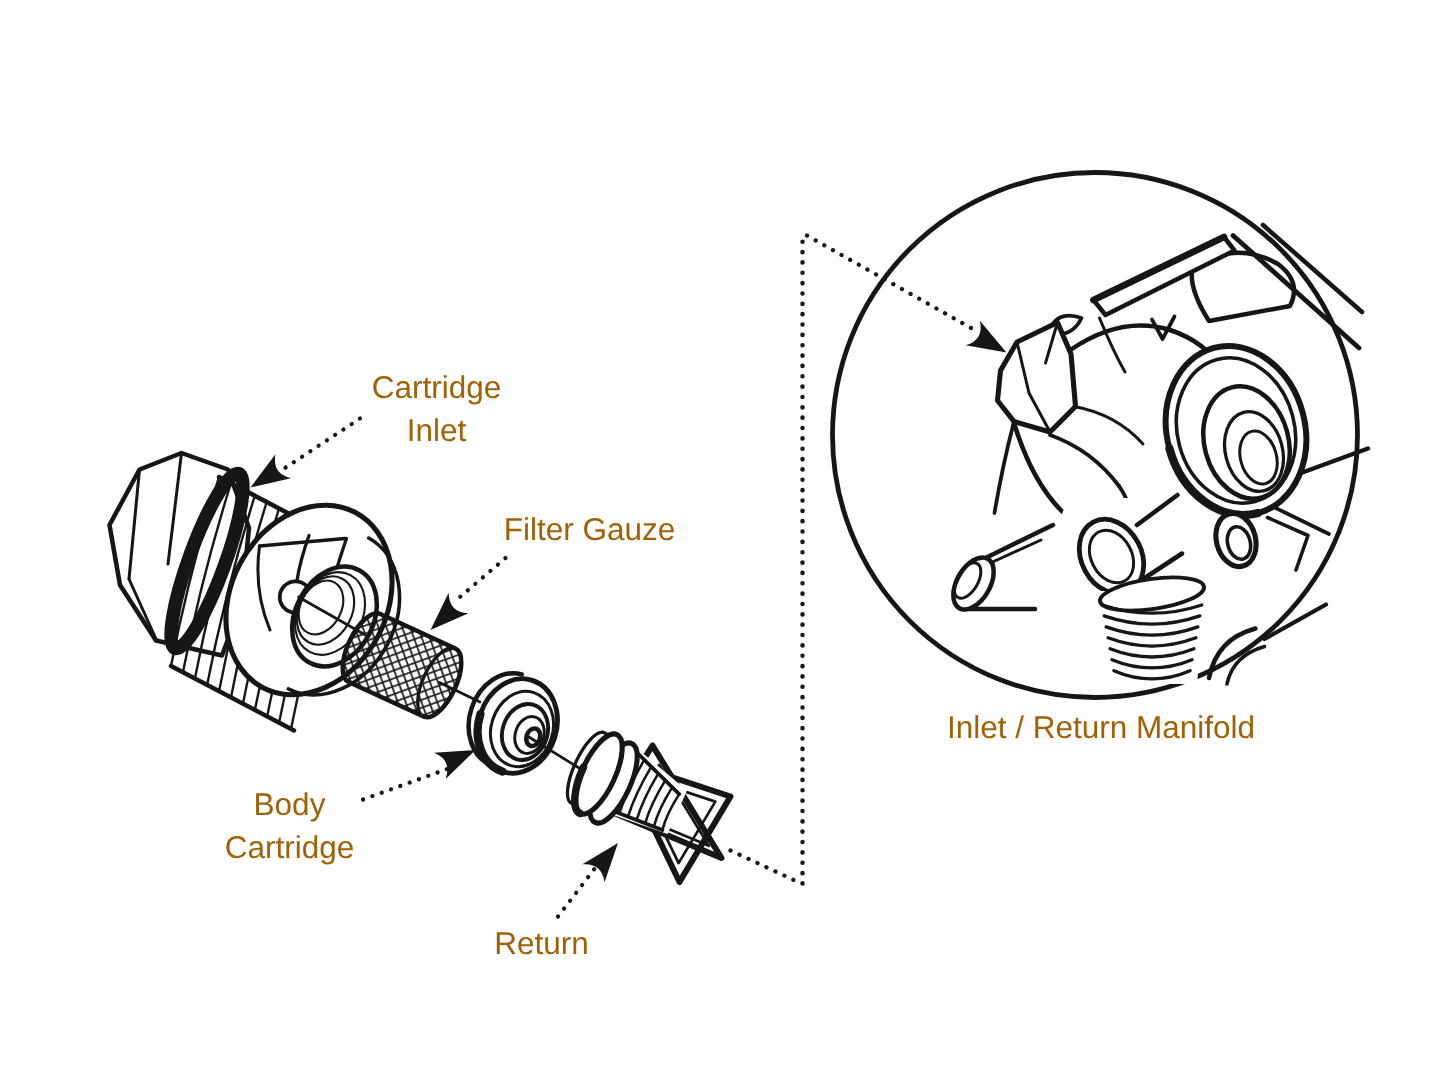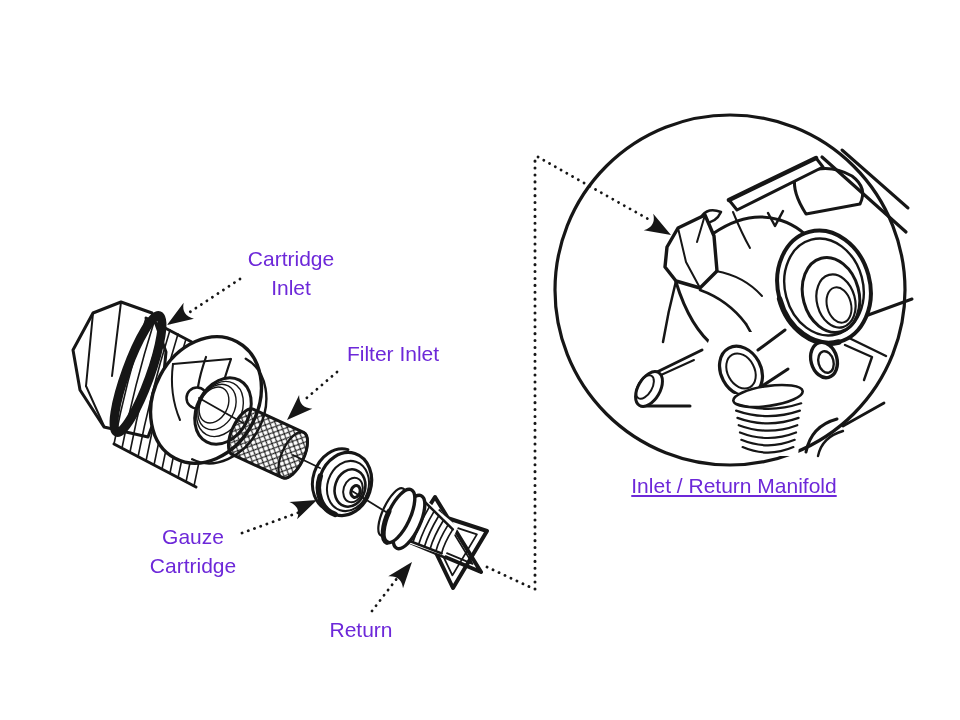--- a/index.html
+++ b/index.html
@@ -3,21 +3,21 @@
 <meta charset="utf-8">
 <style>
   html,body { margin:0; padding:0; background:#ffffff; }
   .stage {
     position:relative; width:960px; height:720px; background:#ffffff;
     font-family:"Liberation Sans", sans-serif; overflow:hidden;
   }
   .stage svg { position:absolute; left:0; top:0; }
   .part-label {
     position:absolute; transform:translateX(-50%);
-    color:#6d28d9; font-size:21px; line-height:29px;
+    color:#a16207; font-size:21px; line-height:29px;
     text-align:center; white-space:nowrap; user-select:none;
   }
   .part-label span { display:block; }
 </style>
 </head>
 <body>
 
 <div class="stage">
 
 <svg width="960" height="720" viewBox="0 0 960 720">
@@ -216,29 +216,29 @@
     </g>
   </g>
 </svg>
 
 <div class="part-label" style="left:291px; top:244px;">
   <span>Cartridge</span>
   <span>Inlet</span>
 </div>
 
 <div class="part-label" style="left:393px; top:339px;">
-  <span>Filter Inlet</span>
+  <span>Filter Gauze</span>
 </div>
 
 <div class="part-label" style="left:193px; top:522px;">
-  <span>Gauze</span>
+  <span>Body</span>
   <span>Cartridge</span>
 </div>
 
 <div class="part-label" style="left:361px; top:615px;">
   <span>Return</span>
 </div>
 
-<div class="part-label" style="left:734px; top:471px;text-decoration:underline;">
+<div class="part-label" style="left:734px; top:471px;">
   <span>Inlet / Return Manifold</span>
 </div>
 
 </div>
 
 </body></html>

